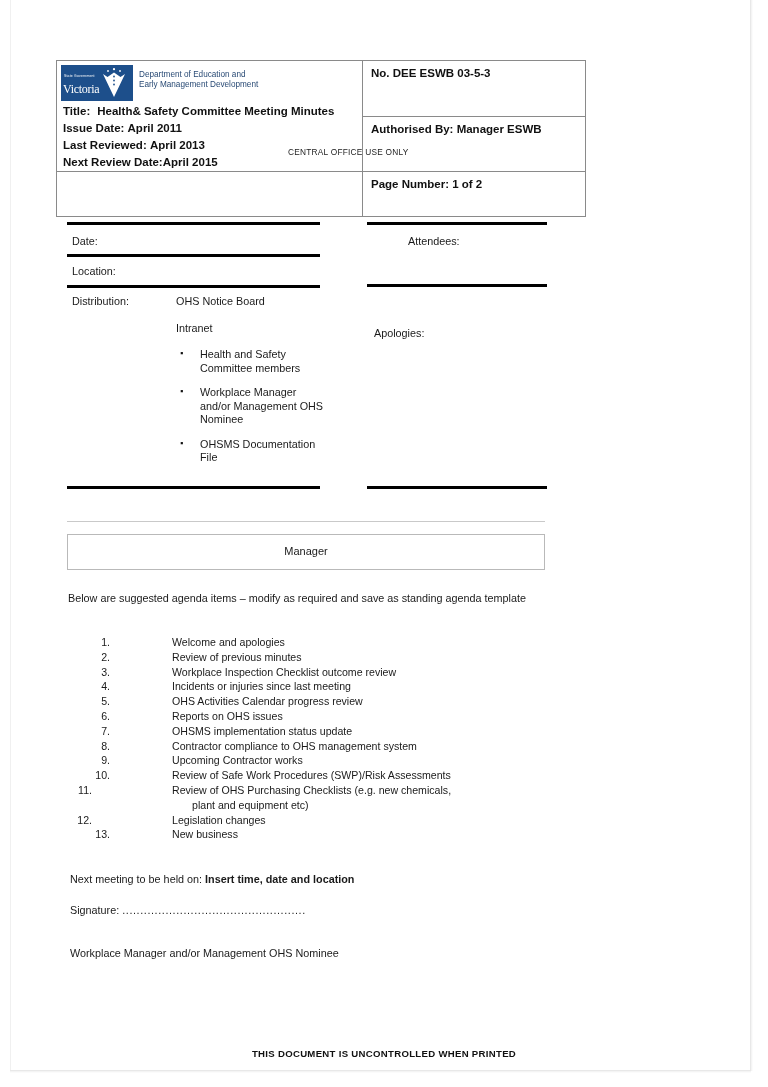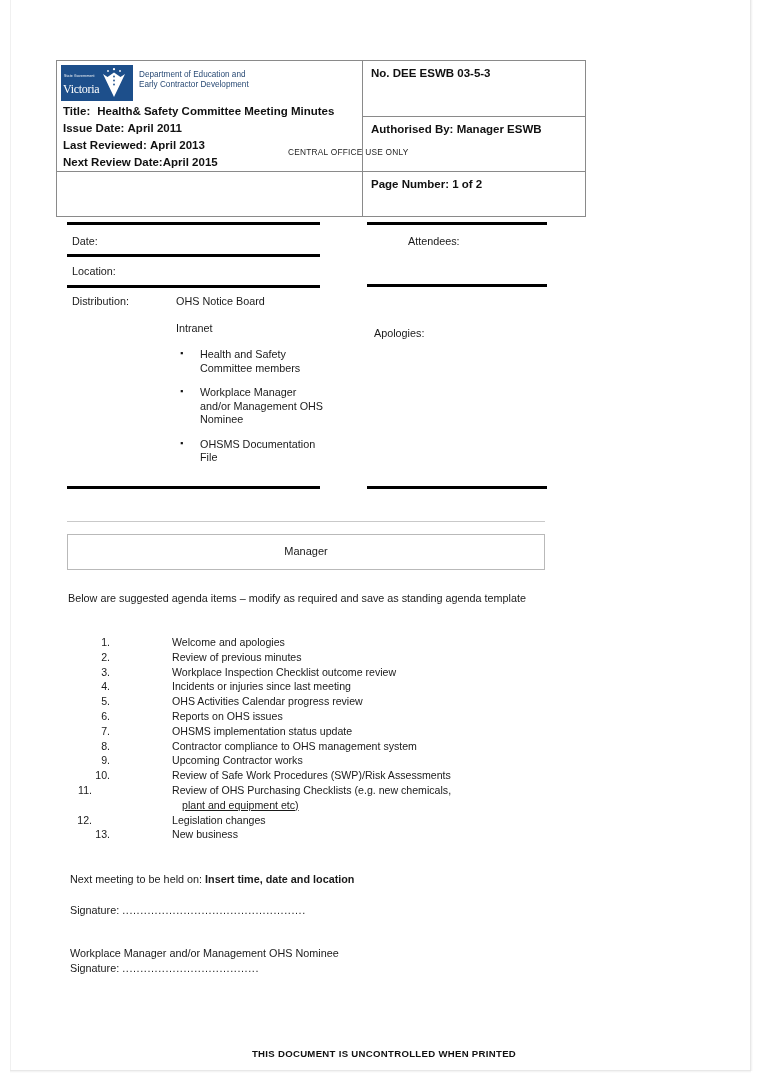--- a/index.html
+++ b/index.html
@@ -247,23 +247,22 @@
   .agenda-item .txt {
     position: absolute;
     left: 104px;
     display: block;
   }
   .agenda-item.outdent .num {
     left: -18px;
   }
   .agenda-item .cont {
     position: absolute;
-    left: 114px;
+    left: 124px;
     display: block;
-    text-decoration: underline;
   }
 
   
   .next-meeting {
     position: absolute;
     left: 70px;
     top: 872px;
     font-size: 10.8px;
     line-height: 14px;
     color: #1a1a1a;
@@ -313,21 +312,21 @@
               <circle cx="19.0" cy="4.0" r="0.9" fill="#ffffff"></circle>
               <circle cx="13" cy="9.5" r="0.9" fill="#1d4f8b"></circle>
               <circle cx="13" cy="13.5" r="0.9" fill="#1d4f8b"></circle>
               <circle cx="13" cy="17.5" r="0.9" fill="#1d4f8b"></circle>
             </svg>
             <div class="gov-line">State Government</div>
             <div class="vic-word">Victoria</div>
           </div>
           <div class="dept-text">
             <div>Department of Education and</div>
-            <div>Early Contractor Development</div>
+            <div>Early Management Development</div>
           </div>
         </div>
 
         <div class="hdr-line">
           <span class="lbl">Title:</span><span class="gap"></span><span>Health&amp; Safety Committee Meeting Minutes</span>
         </div>
         <div class="hdr-line">
           <span class="lbl">Issue Date:</span>&nbsp;<span>April 2011</span>
         </div>
         <div class="hdr-line">
@@ -466,21 +465,17 @@
 
   <div class="sigblock" style="left:70px; top:903px;">
     <div>
       <span>Signature:</span>
       <span class="dots">...................................................</span>
     </div>
   </div>
 
   <div class="sigblock" style="left:70px; top:946px;">
     <div>Workplace Manager and/or Management OHS Nominee</div>
-    <div>
-      <span>Signature:</span>
-      <span class="dots">......................................</span>
-    </div>
   </div>
 
   <div class="doc-footer">THIS DOCUMENT IS UNCONTROLLED WHEN PRINTED</div>
 
 </div>
 
 </body></html>

